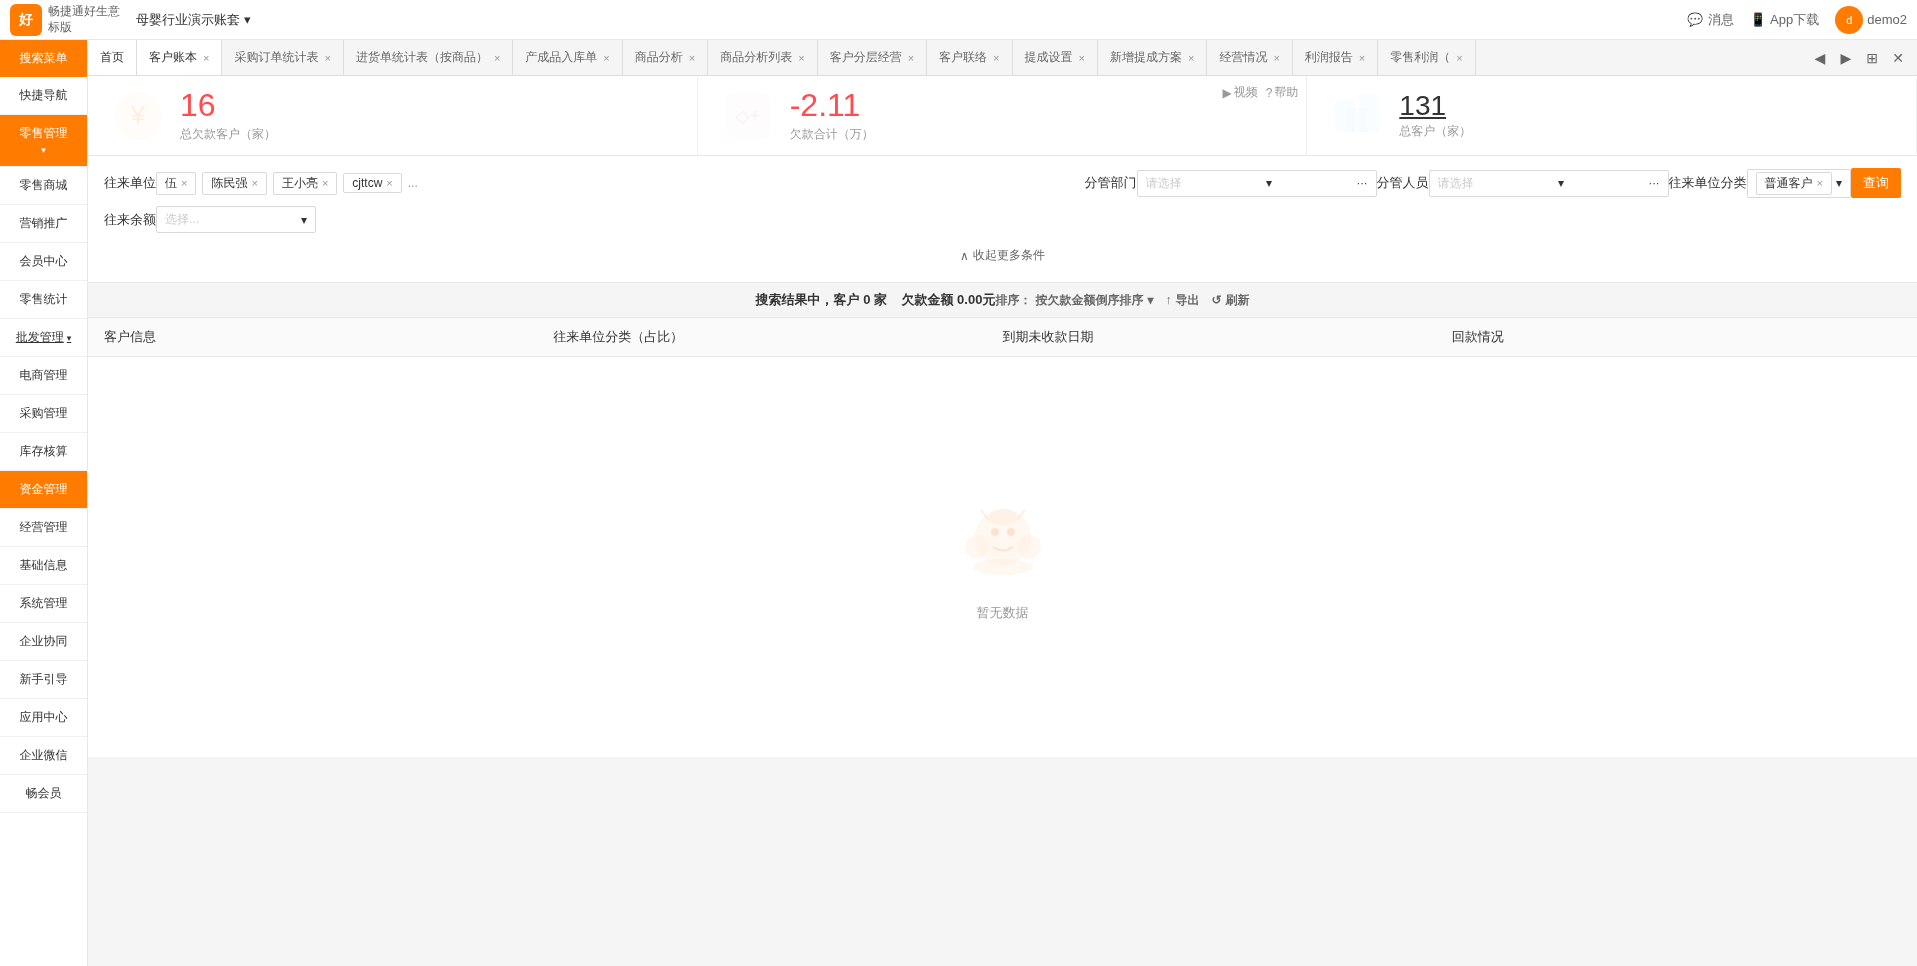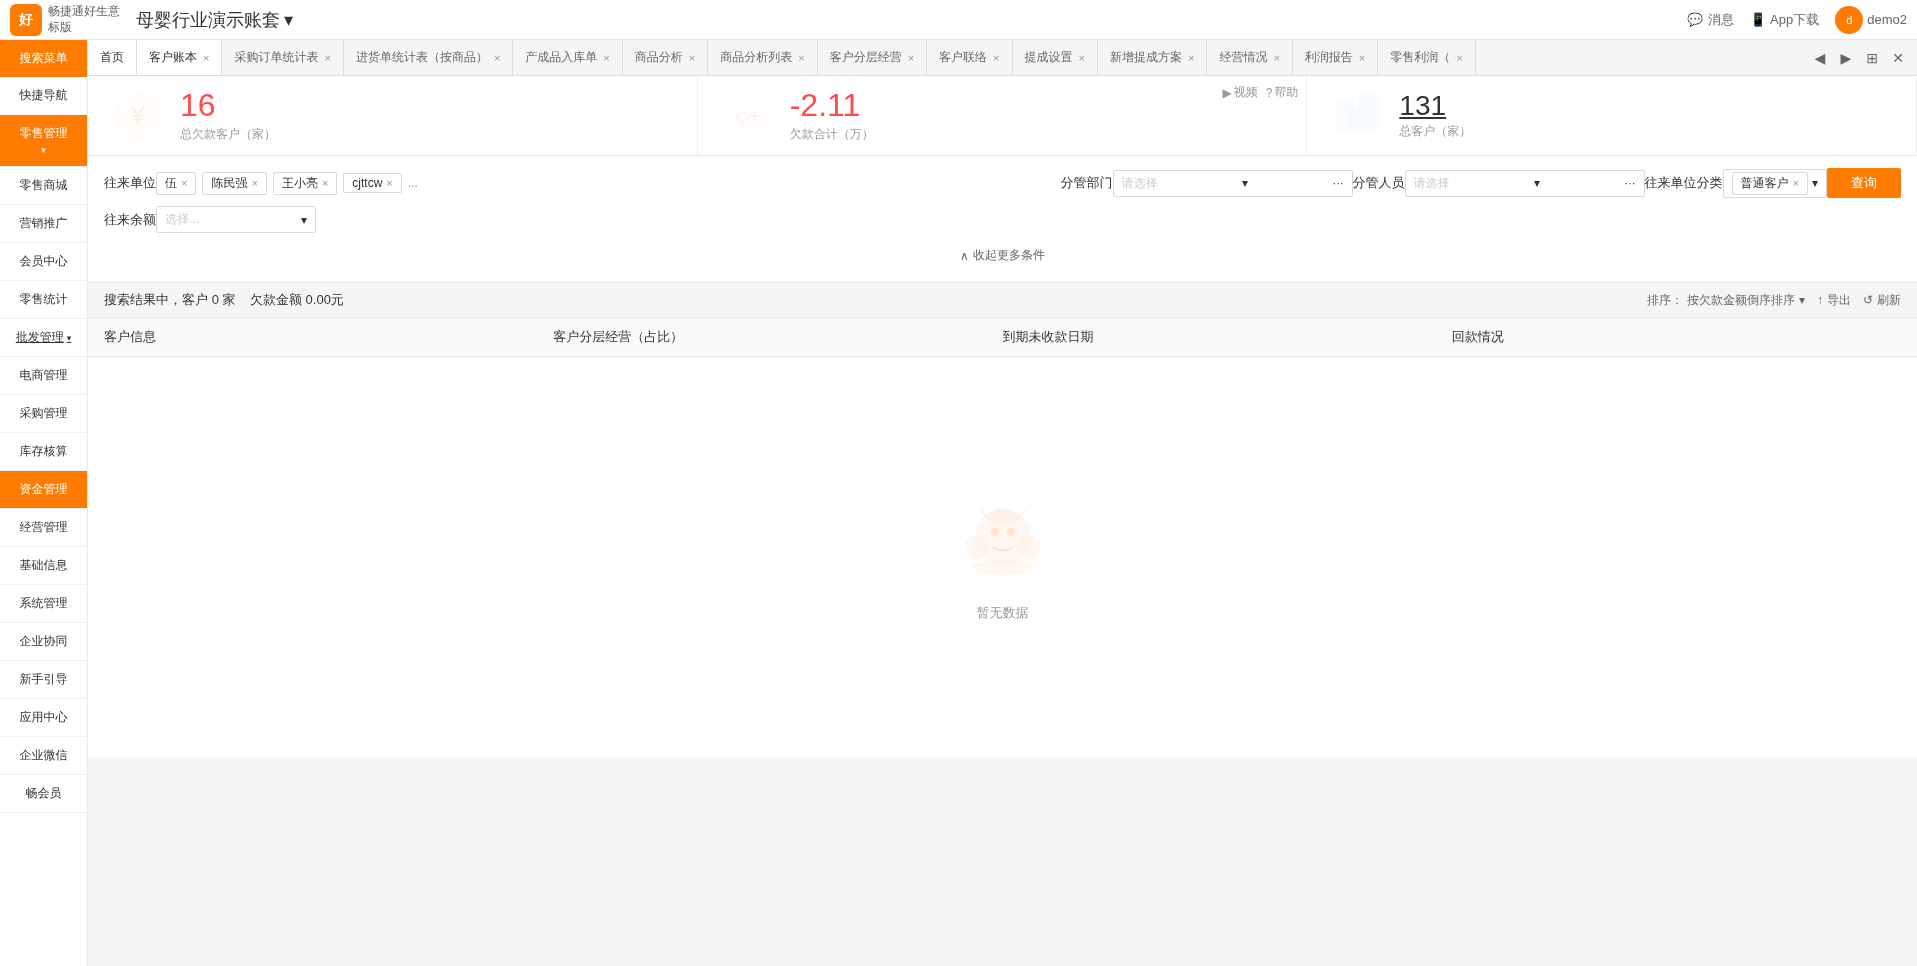--- a/index.html
+++ b/index.html
@@ -15,21 +15,21 @@
       justify-content: space-between;
       padding: 0 10px;
       position: fixed;
       top: 0; left: 0; right: 0;
       z-index: 100;
     }
     .top-bar-left { display: flex; align-items: center; gap: 8px; }
     .logo-area { display: flex; align-items: center; gap: 6px; }
     .logo-icon { width: 32px; height: 32px; background: #ff7c00; border-radius: 6px; display: flex; align-items: center; justify-content: center; color: #fff; font-size: 14px; font-weight: bold; }
     .logo-text { font-size: 12px; color: #666; line-height: 1.3; }
-    .store-selector { display: flex; align-items: center; gap: 4px; font-size: 18px; color: #333; cursor: pointer; padding: 0 8px; }
+    .store-selector { display: flex; align-items: center; gap: 4px; font-size: 13px; color: #333; cursor: pointer; padding: 0 8px; }
     .top-bar-right { display: flex; align-items: center; gap: 16px; }
     .top-right-item { display: flex; align-items: center; gap: 4px; font-size: 13px; color: #666; cursor: pointer; }
     .avatar { width: 28px; height: 28px; border-radius: 50%; background: #ff7c00; display: flex; align-items: center; justify-content: center; color: #fff; font-size: 11px; }
 
     
     .sidebar {
       width: 88px;
       background: #fff;
       min-height: calc(100vh - 40px);
       border-right: 1px solid #e8e8e8;
@@ -177,43 +177,44 @@
       color: #666;
       cursor: pointer;
       padding: 6px 0;
       width: 100%;
     }
     .query-btn {
       background: #ff7c00;
       color: #fff;
       border: none;
       border-radius: 2px;
-      padding: 6px 24px;
+      padding: 6px 12px;
       font-size: 13px;
       cursor: pointer;
     }
     .filter-classify-tag {
       border: 1px solid #d9d9d9;
       border-radius: 2px;
       padding: 2px 8px;
       font-size: 12px;
       display: flex;
       align-items: center;
       gap: 4px;
       cursor: pointer;
     }
 
     
     .results-bar {
       background: #f5f5f5;
       padding: 8px 16px;
       display: flex;
       align-items: center;
-      justify-content: space-between;
+      justify-content: center;
       border-bottom: 1px solid #e8e8e8;
+      font-weight: bold;
     }
     .results-text { font-size: 13px; color: #333; }
     .results-actions { display: flex; align-items: center; gap: 12px; }
     .sort-select { font-size: 12px; color: #666; display: flex; align-items: center; gap: 4px; cursor: pointer; }
     .action-link { font-size: 12px; color: #666; cursor: pointer; display: flex; align-items: center; gap: 4px; }
 
     
     .data-table { background: #fff; }
     .table-header {
       display: grid;
@@ -538,21 +539,21 @@
       <div class="action-link">
         <span>↺</span>
         <span>刷新</span>
       </div>
     </div>
   </div>
 
   <div class="data-table">
     <div class="table-header">
       <div>客户信息</div>
-      <div>客户分层经营（占比）</div>
+      <div>往来单位分类（占比）</div>
       <div>到期未收款日期</div>
       <div>回款情况</div>
     </div>
     <div class="table-body">
       <div class="empty-illustration">
         <svg width="100" height="100" viewBox="0 0 100 100" fill="none">
           <ellipse cx="50" cy="75" rx="30" ry="8" fill="#ffcc99" opacity="0.3"></ellipse>
           <circle cx="50" cy="45" r="28" fill="#ffd9b3" opacity="0.4"></circle>
           <circle cx="42" cy="40" r="4" fill="#ff9966" opacity="0.5"></circle>
           <circle cx="58" cy="40" r="4" fill="#ff9966" opacity="0.5"></circle>

